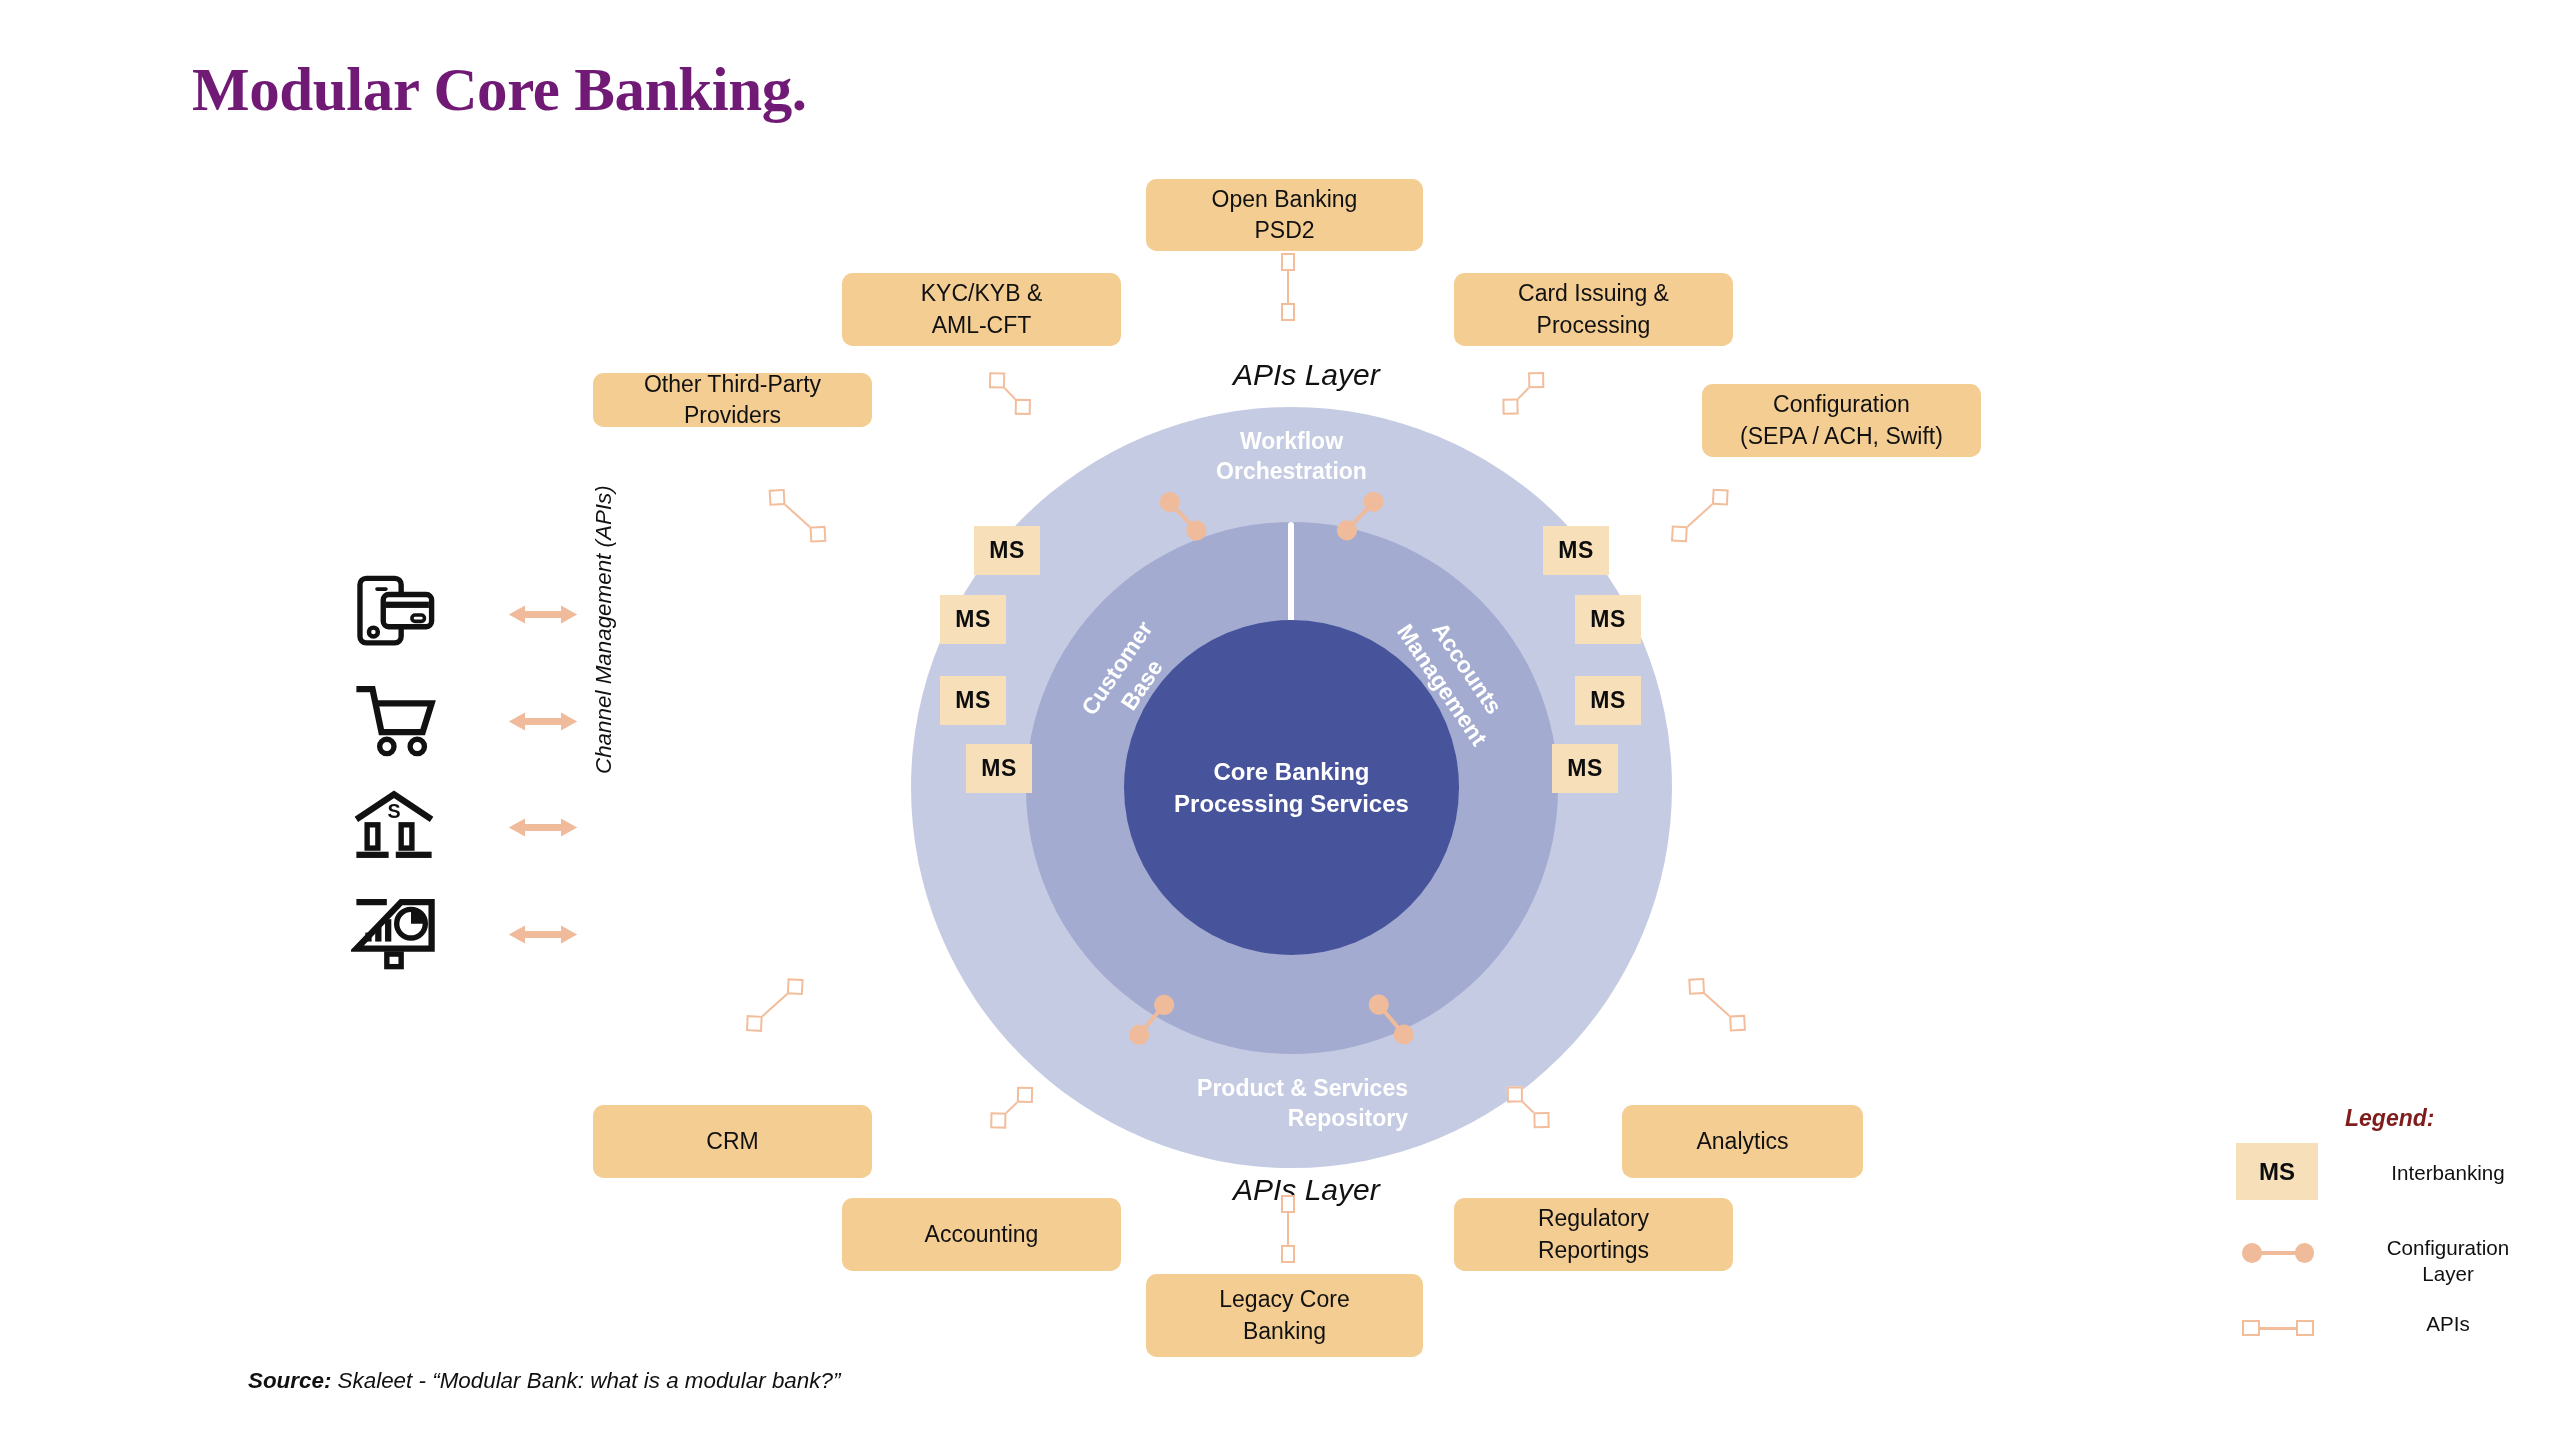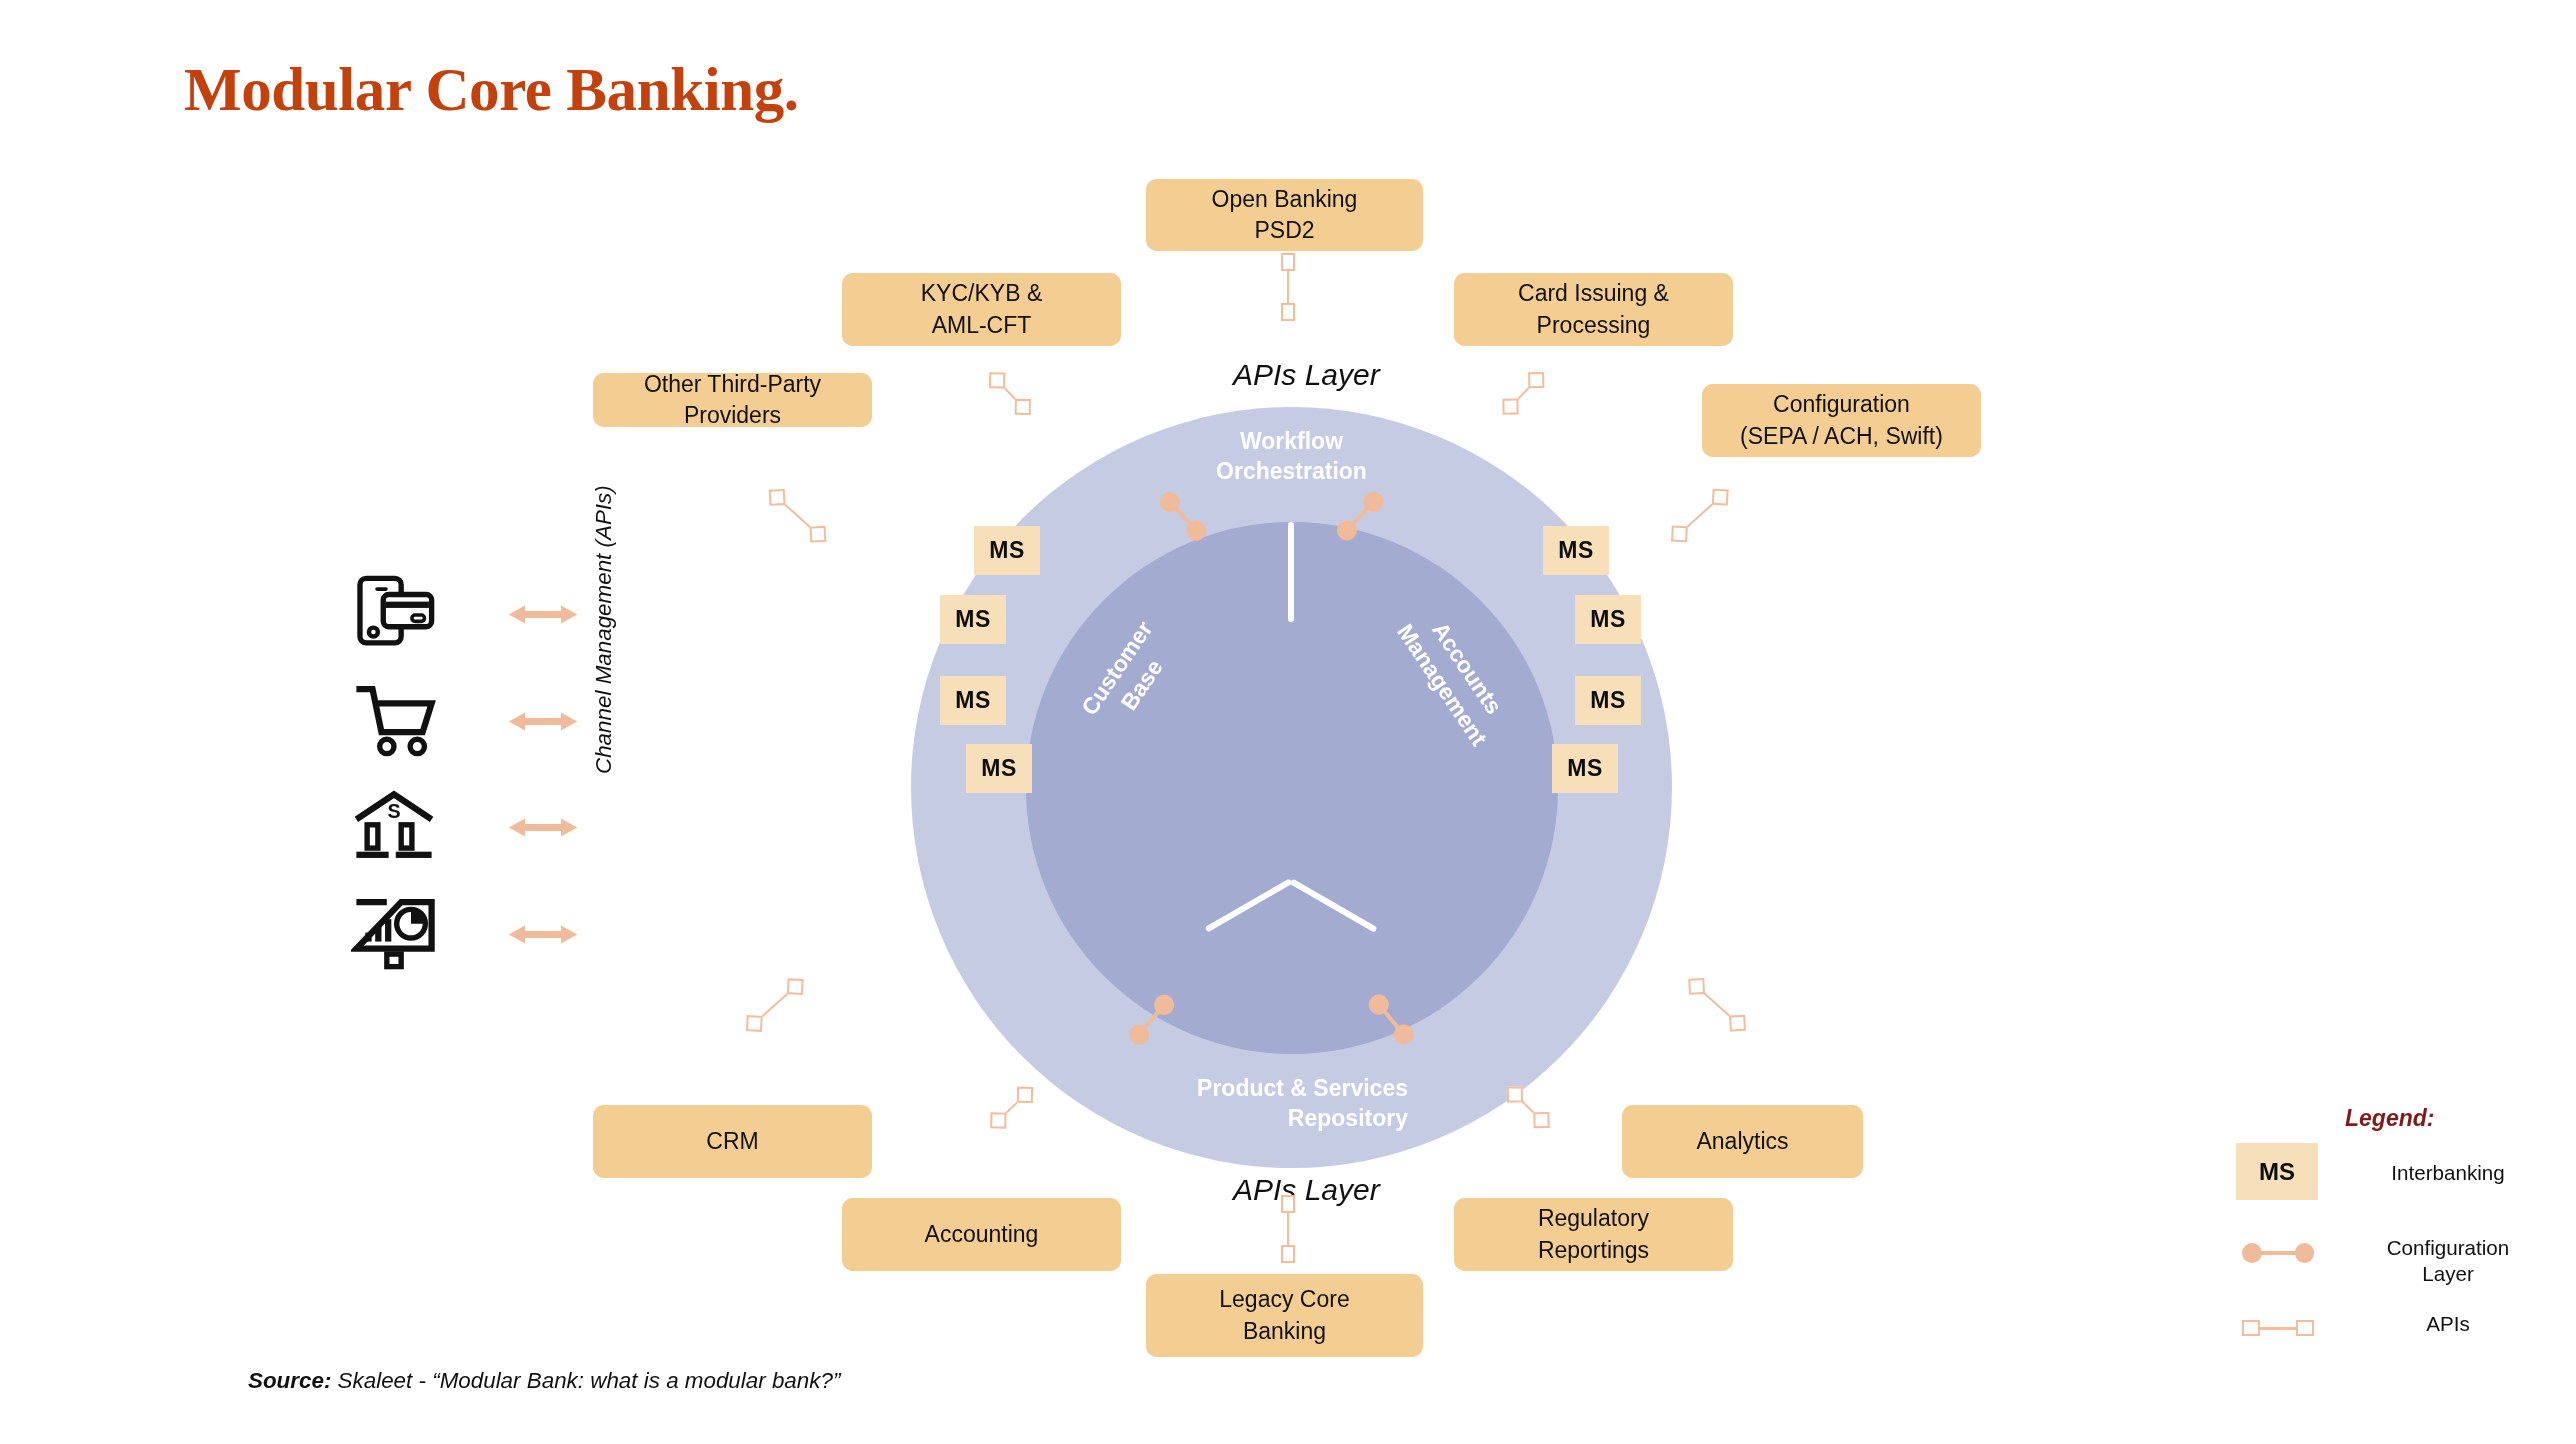--- a/index.html
+++ b/index.html
@@ -12,27 +12,27 @@
     width: 2576px;
     height: 1445px;
     position: relative;
     overflow: hidden;
     font-family: "Liberation Sans", sans-serif;
     color: #111111;
   }
 
   #page-title {
     position: absolute;
-    left: 184px;
+    left: 192px;
     top: 55px;
     font-family: "Liberation Serif", serif;
     font-weight: bold;
     font-size: 61px;
     letter-spacing: -0.4px;
-    color: #c2410c;
+    color: #701a75;
     white-space: nowrap;
   }
 
   
   #diagram-core {
     position: absolute;
     left: 911px;
     top: 407px;
     width: 761px;
     height: 761px;
@@ -335,20 +335,24 @@
 
 <div id="diagram-core">
 
   <div class="ring-outer"></div>
   <div class="ring-middle"></div>
 
   <div class="divider d-top"></div>
   <div class="divider d-bl"></div>
   <div class="divider d-br"></div>
 
+  <div class="ring-core">
+    <div class="core-label">Core Banking
+Processing Services</div>
+  </div>
 
   <div class="ring-label workflow">Workflow
 Orchestration</div>
   <div class="ring-label accounts">Accounts
 Management</div>
   <div class="ring-label product">Product &amp; Services
 Repository</div>
   <div class="ring-label customer">Customer
 Base</div>
 

